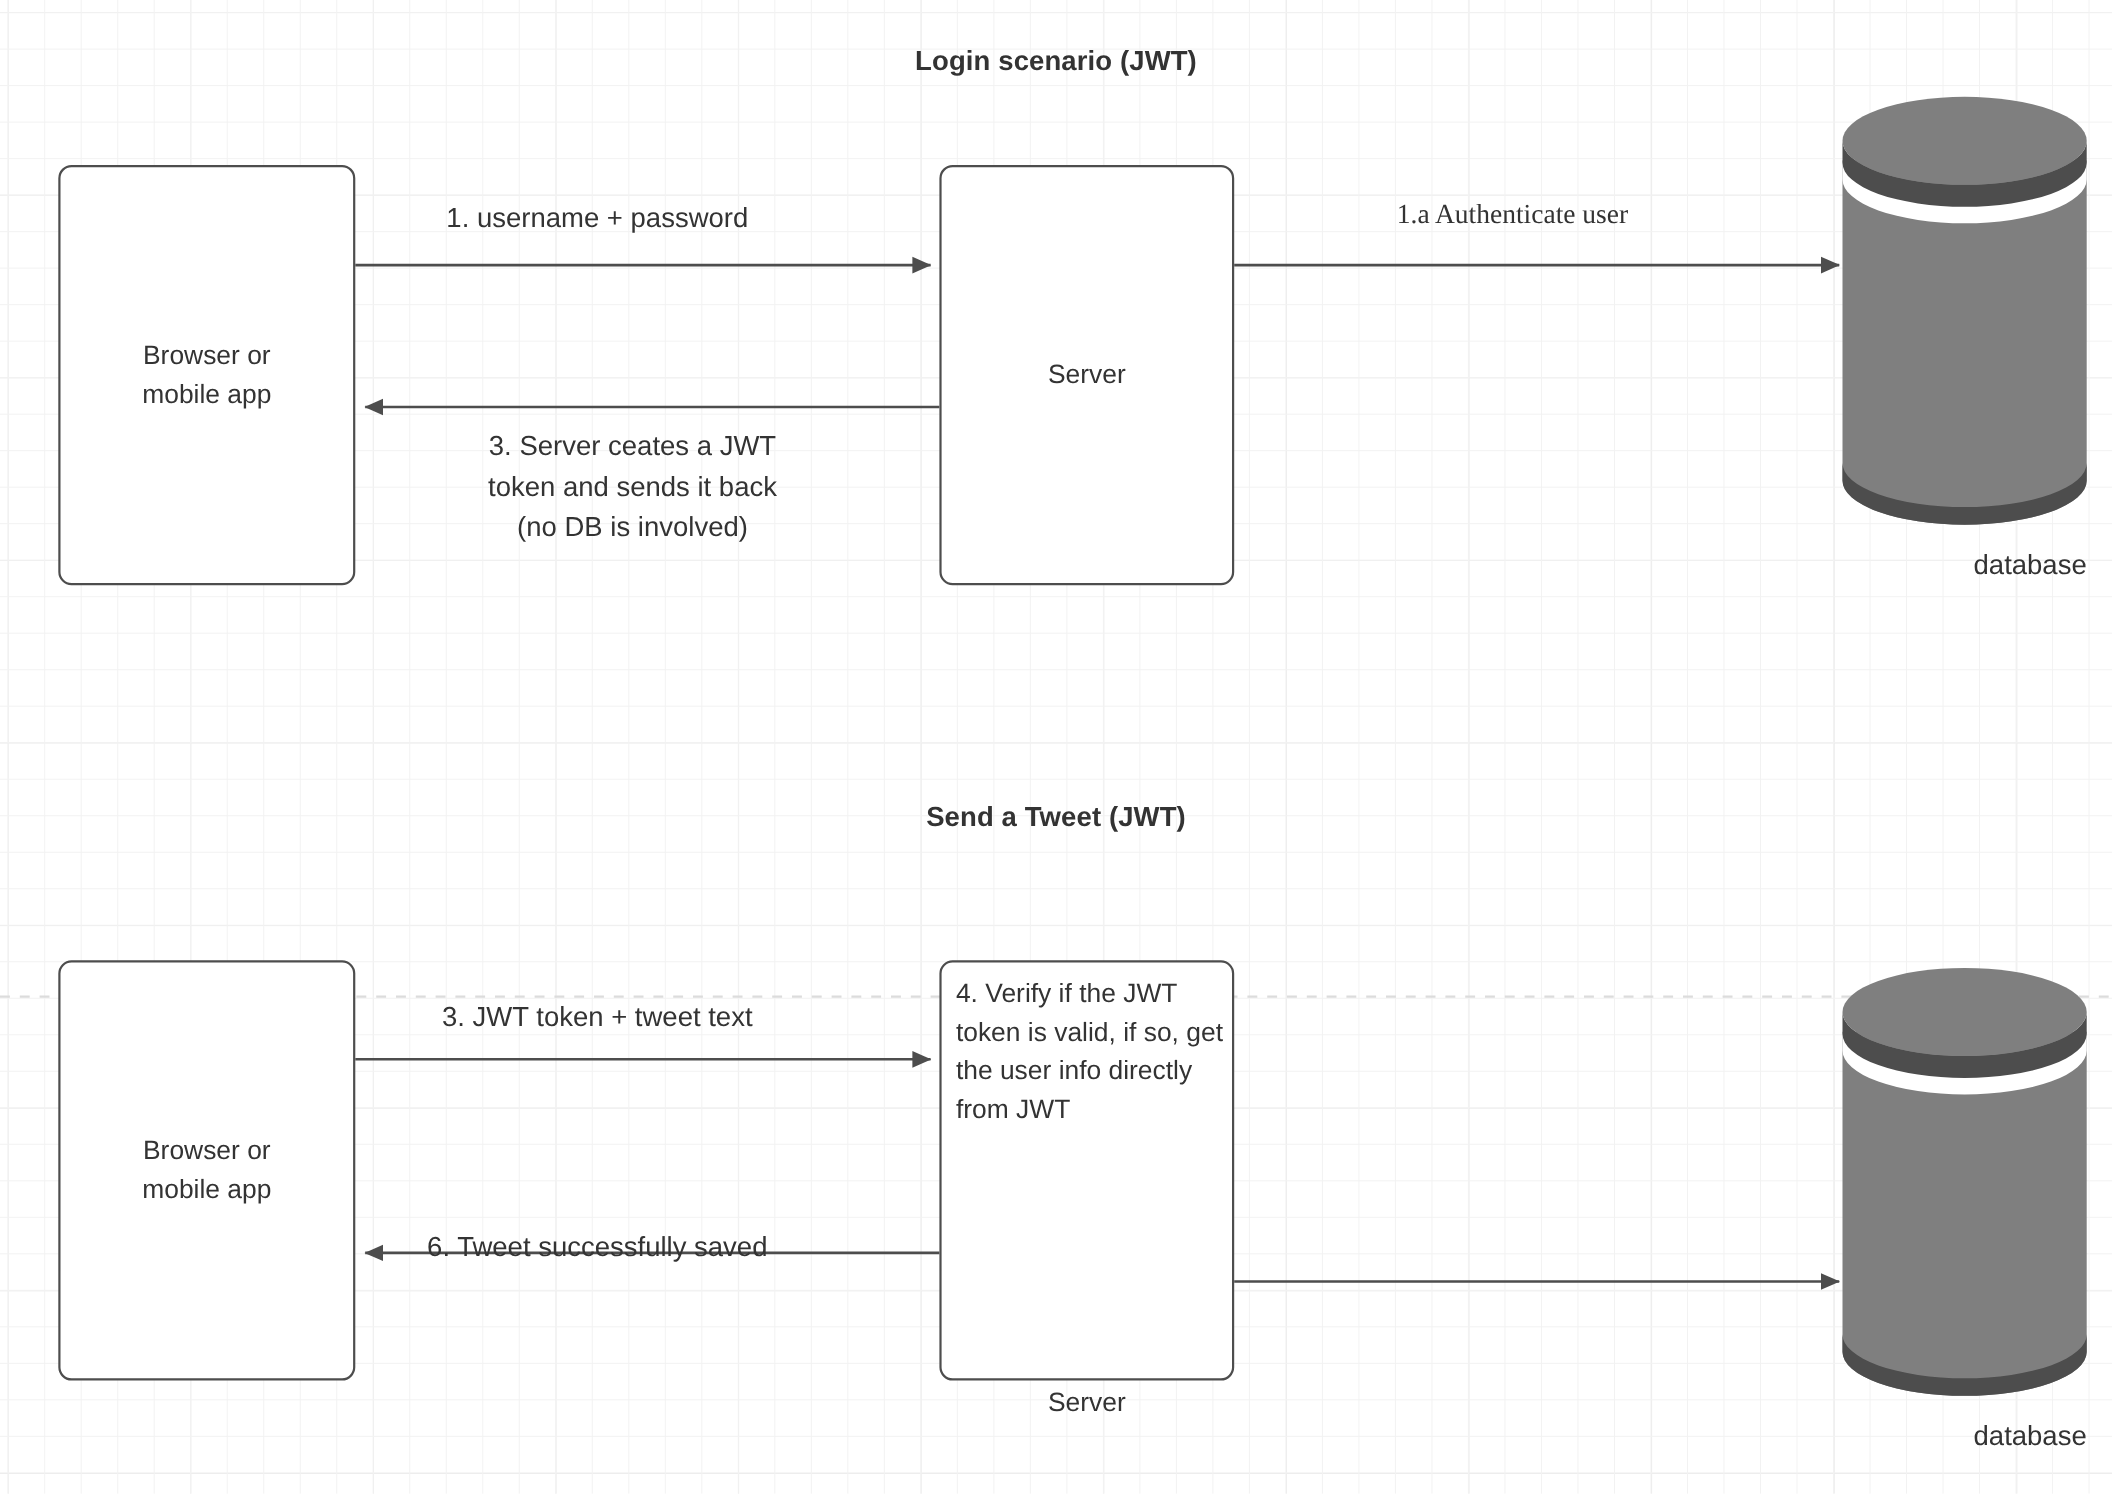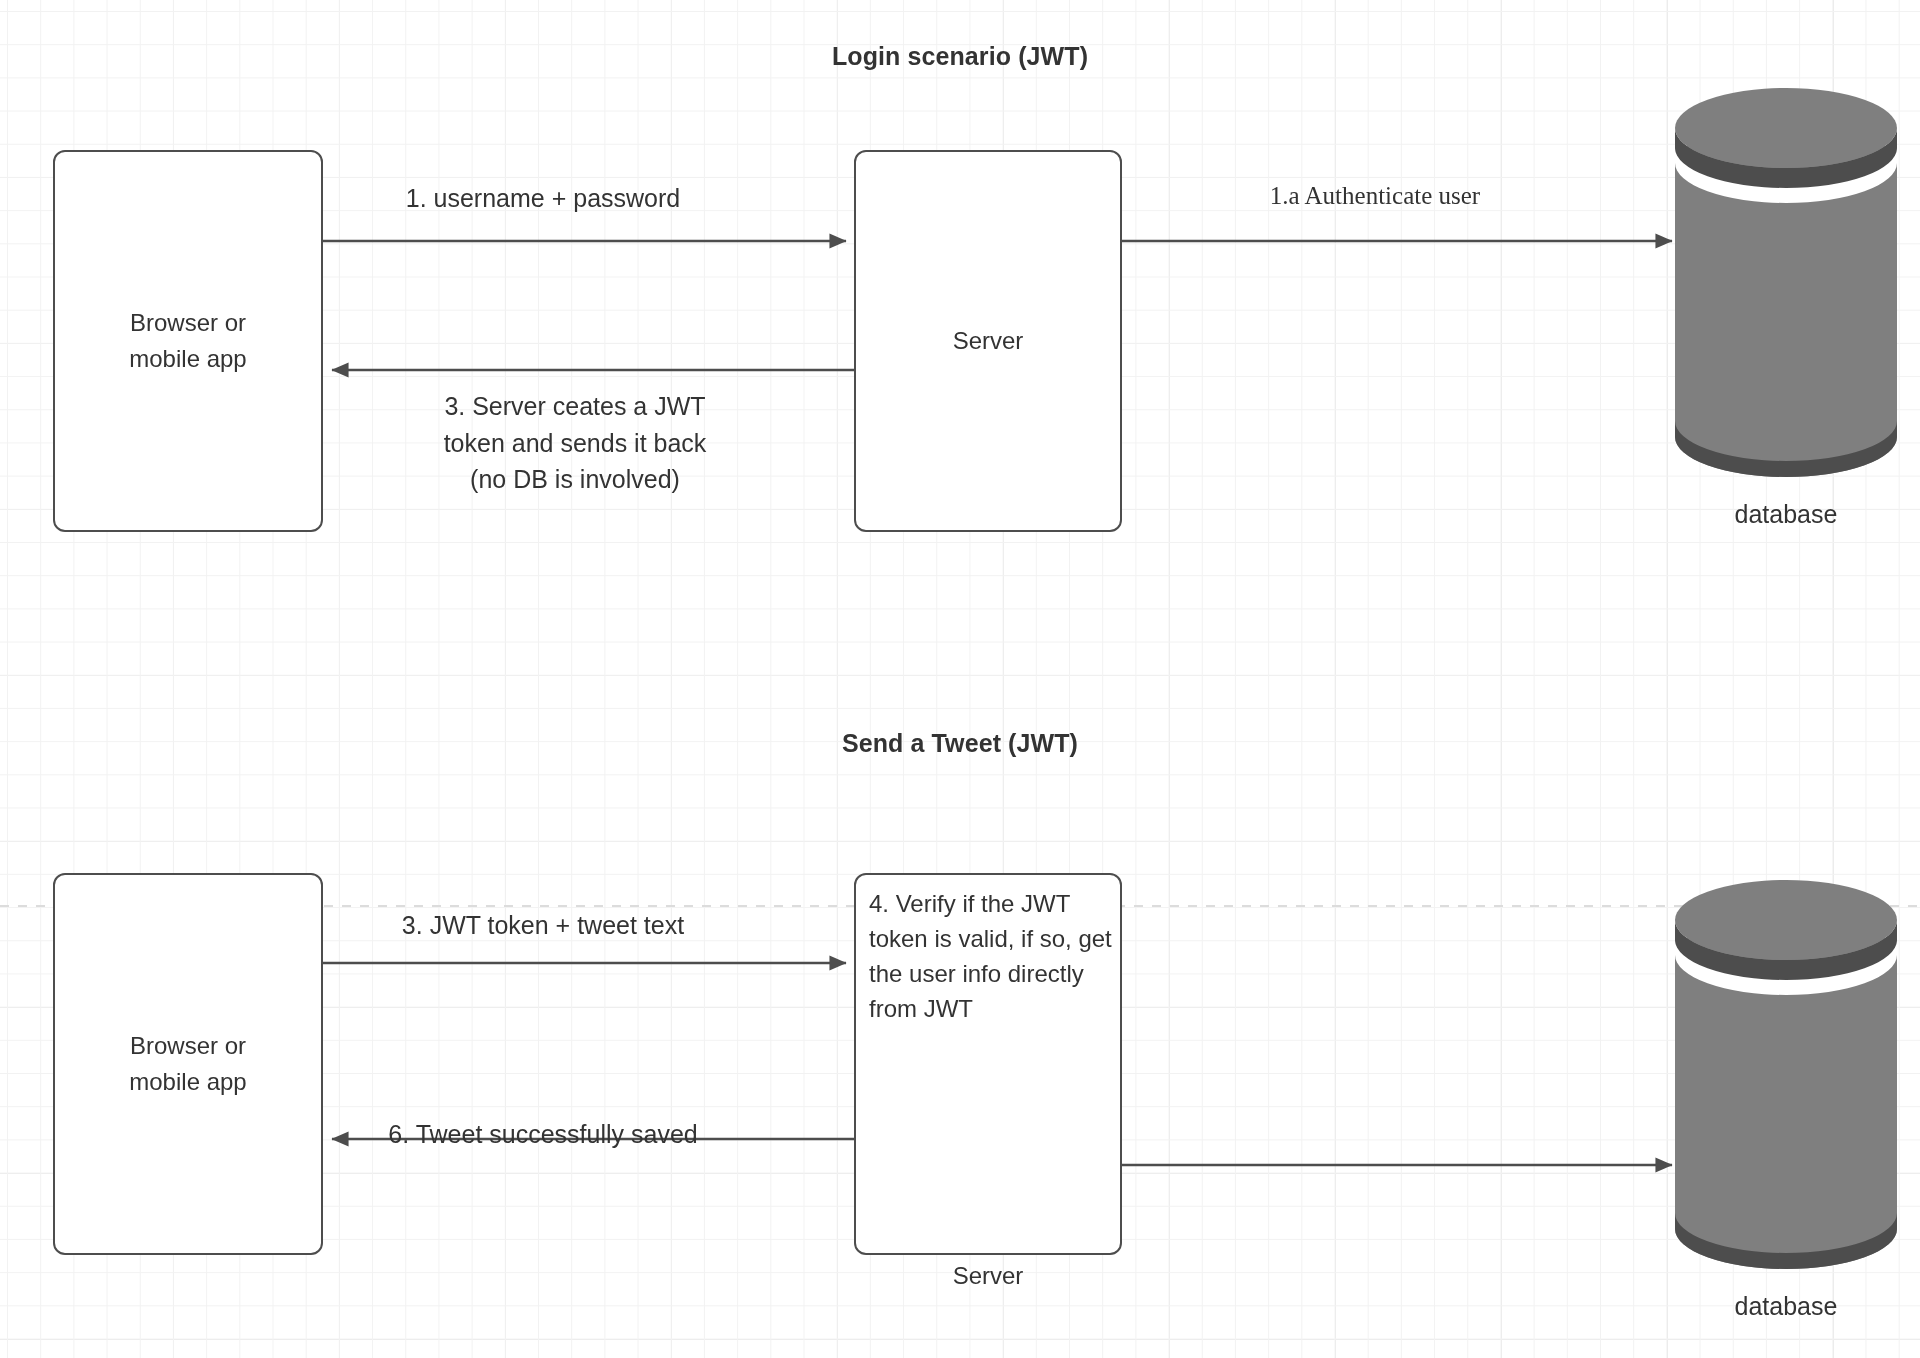--- a/index.html
+++ b/index.html
@@ -92,21 +92,21 @@
   }
 
   #box-browser-1 { left: 53px;  top: 150px; width: 270px;  height: 382px; }
   #box-server-1  { left: 854px; top: 150px; width: 268px;  height: 382px; }
   #box-browser-2 { left: 53px;  top: 873px; width: 270px;  height: 382px; }
   #box-server-2  { left: 854px; top: 873px; width: 268px;  height: 382px; }
 
   #label-server-2-below { left: 854px; top: 1262px; width: 268px; }
   .db-caption {
     position: absolute;
-    text-align: center;
+    text-align: right;
     font-size: 25px;
     color: #333333;
     white-space: nowrap;
   }
   #db-1-caption { left: 1675px; top: 500px; width: 222px; }
   #db-2-caption { left: 1675px; top: 1292px; width: 222px; }
 
   
   .edge-label {
     position: absolute;

